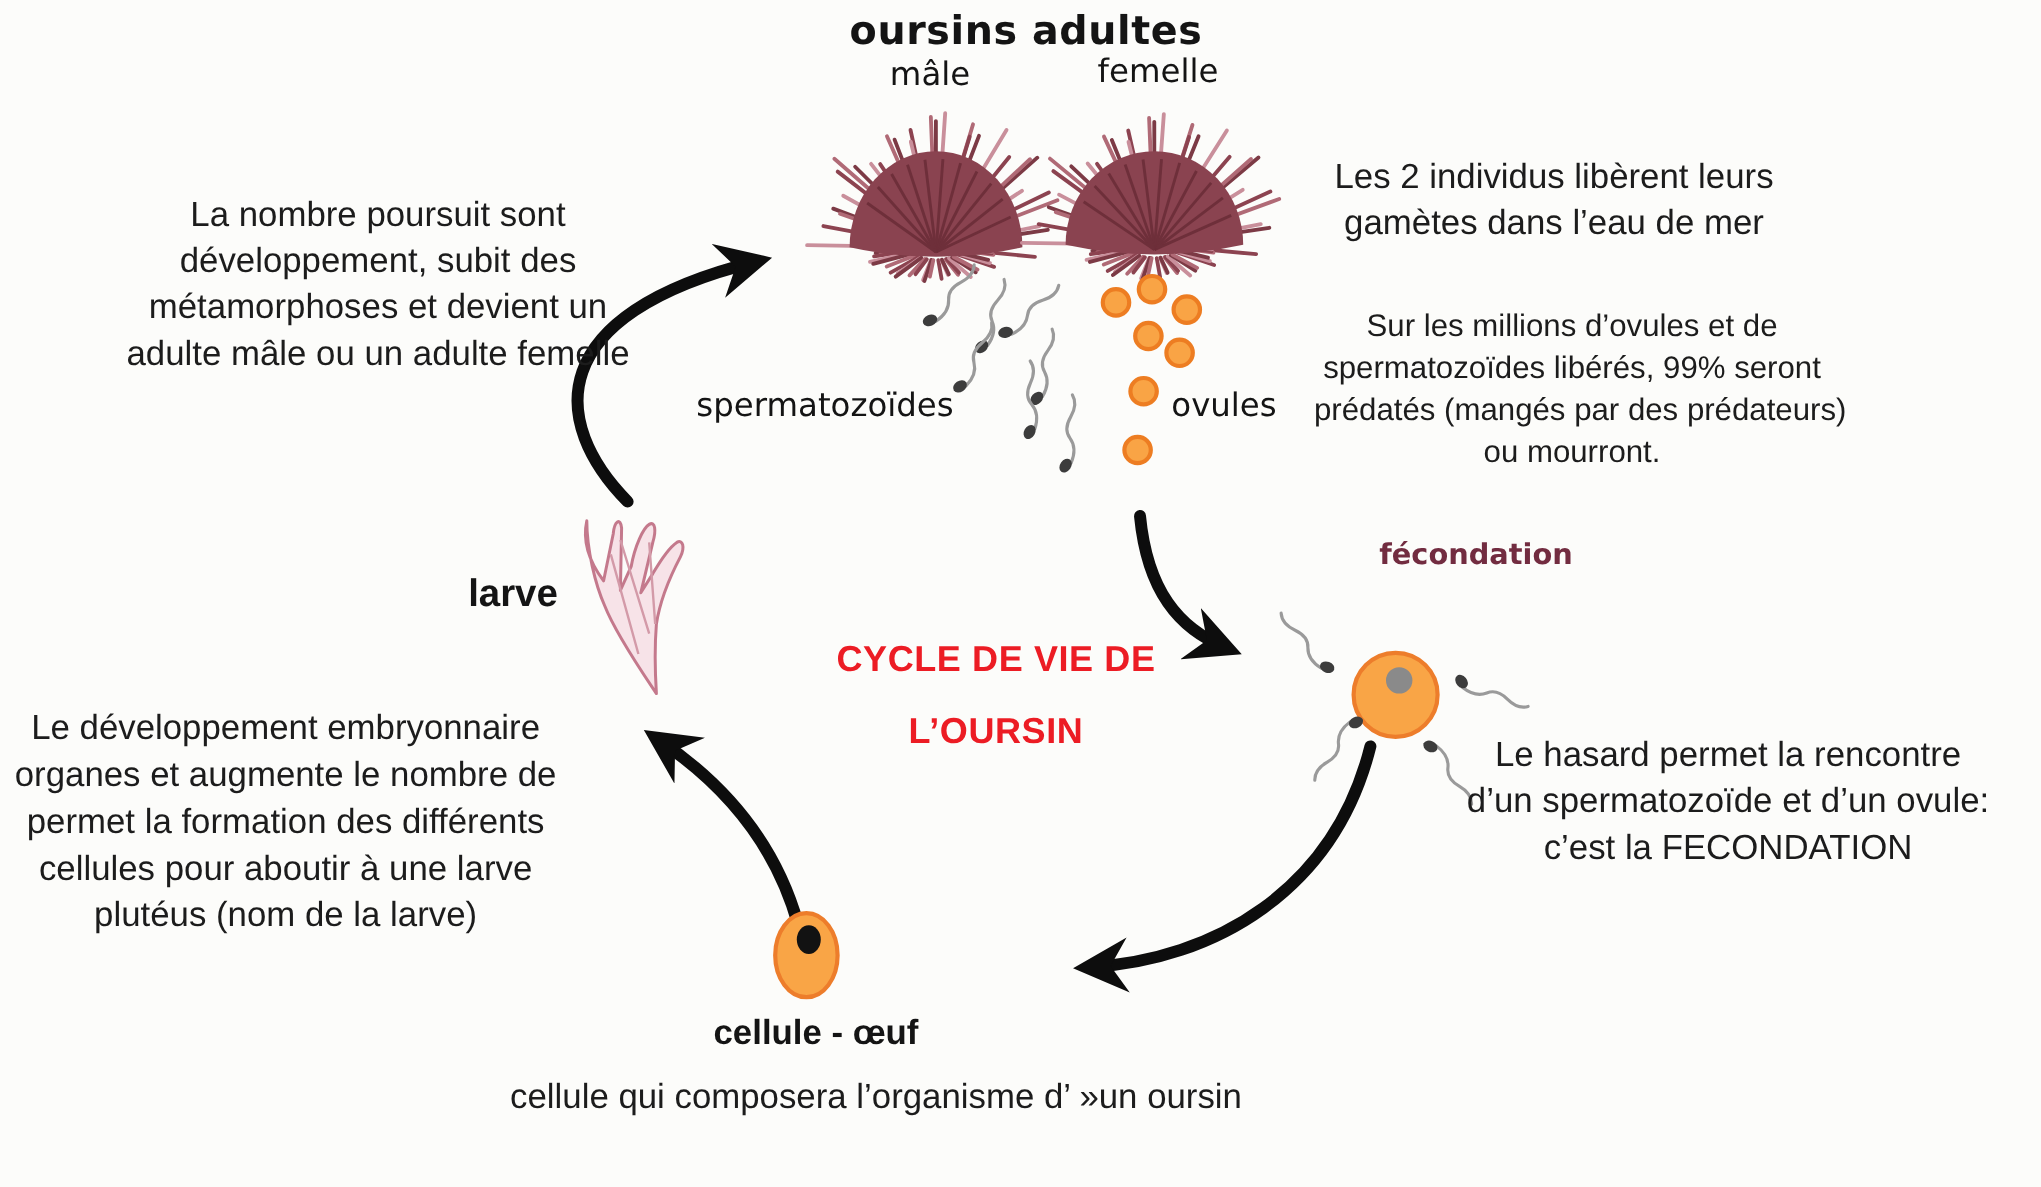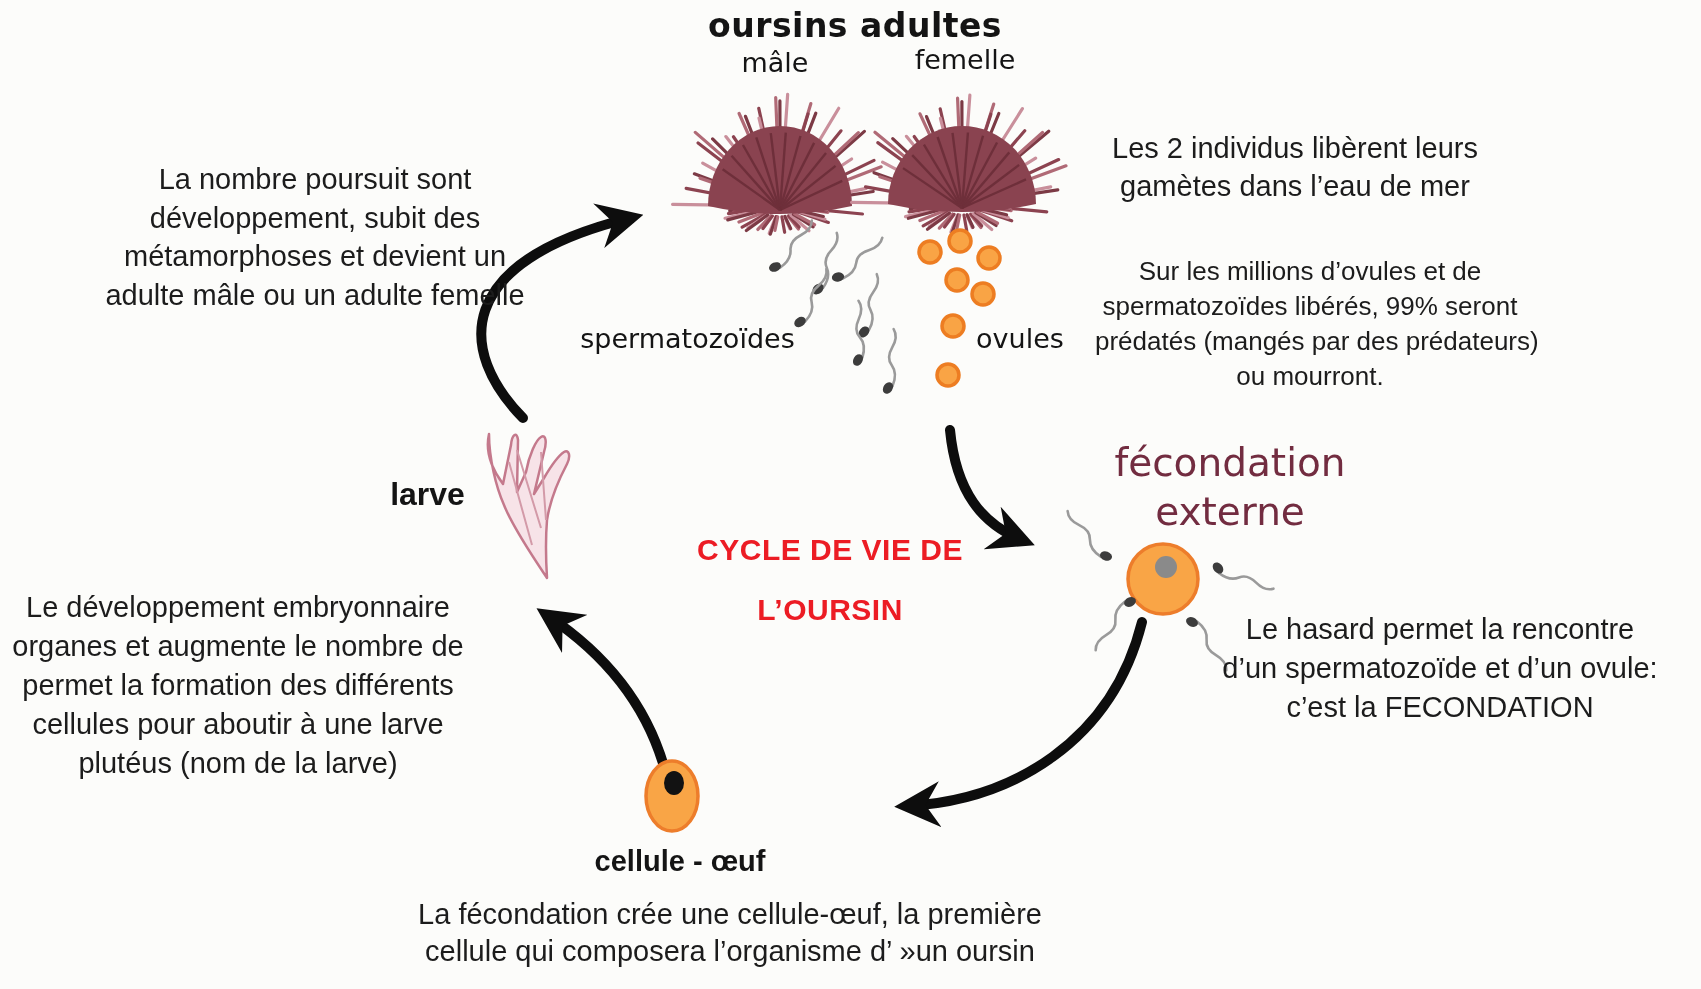--- a/index.html
+++ b/index.html
@@ -16,21 +16,21 @@
   .txt div{white-space:nowrap;}
   .label{position:absolute;text-align:center;font-family:"DejaVu Sans","Liberation Sans",sans-serif;color:#141414;white-space:nowrap;}
   .bold-label{font-family:"Liberation Sans",sans-serif;font-weight:bold;}
   #heading-adultes{left:660px;top:6px;width:390px;font-size:33px;font-weight:bold;letter-spacing:.5px;}
   #label-male{left:710px;top:47px;width:130px;font-size:27px;}
   #label-femelle{left:895px;top:44px;width:140px;font-size:27px;}
   #label-sperm{left:555px;top:323px;width:265px;font-size:27px;}
   #label-ovules{left:955px;top:323px;width:130px;font-size:27px;}
   #label-larve{left:350px;top:476px;width:155px;font-size:32px;}
   #label-cellule{left:580px;top:845px;width:200px;font-size:29px;}
-  #label-fecondation{left:1070px;top:438px;width:320px;font-size:39px;font-weight:normal;line-height:49px;font-family:"DejaVu Sans","Liberation Sans",sans-serif;}
+  #label-fecondation{left:1070px;top:438px;width:320px;font-size:24px;font-weight:bold;line-height:49px;font-family:"DejaVu Sans","Liberation Sans",sans-serif;}
   #para-larva-dev{left:75px;top:160px;width:480px;line-height:38.5px;}
   #para-gamete-release{left:1080px;top:105px;width:430px;margin-top:24px;}
   #para-predation{left:1095px;top:254px;width:430px;font-size:26px;line-height:35px;}
   #para-hasard{left:1200px;top:610px;width:480px;line-height:39px;}
   #para-embryo{left:12px;top:588px;width:452px;line-height:39px;}
   #para-egg{left:415px;top:896px;width:630px;line-height:37px;}
   #main-title{left:630px;top:520px;width:400px;font-size:30px;font-weight:bold;line-height:60px;letter-spacing:.5px;}
 </style>
 </head>
 <body>
@@ -248,21 +248,20 @@
   <div id="label-femelle" class="label">femelle</div>
 
   <div id="label-sperm" class="label">spermatozoïdes</div>
   <div id="label-ovules" class="label">ovules</div>
 
   <div id="label-larve" class="label bold-label">larve</div>
   <div id="label-cellule" class="label bold-label">cellule - œuf</div>
 
   <div id="label-fecondation" class="label" style="color:#722c40">
     <div>fécondation</div>
-    <div>externe</div>
   </div>
 
   <div id="main-title" class="txt" style="color:#ec1c24">
     <div>CYCLE DE VIE DE</div>
     <div>L’OURSIN</div>
   </div>
 
   <div id="para-larva-dev" class="txt">
     <div>La nombre poursuit sont</div>
     <div>développement, subit des</div>
@@ -290,17 +289,16 @@
 
   <div id="para-embryo" class="txt">
     <div>Le développement embryonnaire</div>
     <div>organes et augmente le nombre de</div>
     <div>permet la formation des différents</div>
     <div>cellules pour aboutir à une larve</div>
     <div>plutéus (nom de la larve)</div>
   </div>
 
   <div id="para-egg" class="txt">
-    <div>La fécondation crée une cellule-œuf, la première</div>
     <div>cellule qui composera l’organisme d’ »un oursin</div>
   </div>
 
 </div>
 
 </body></html>

